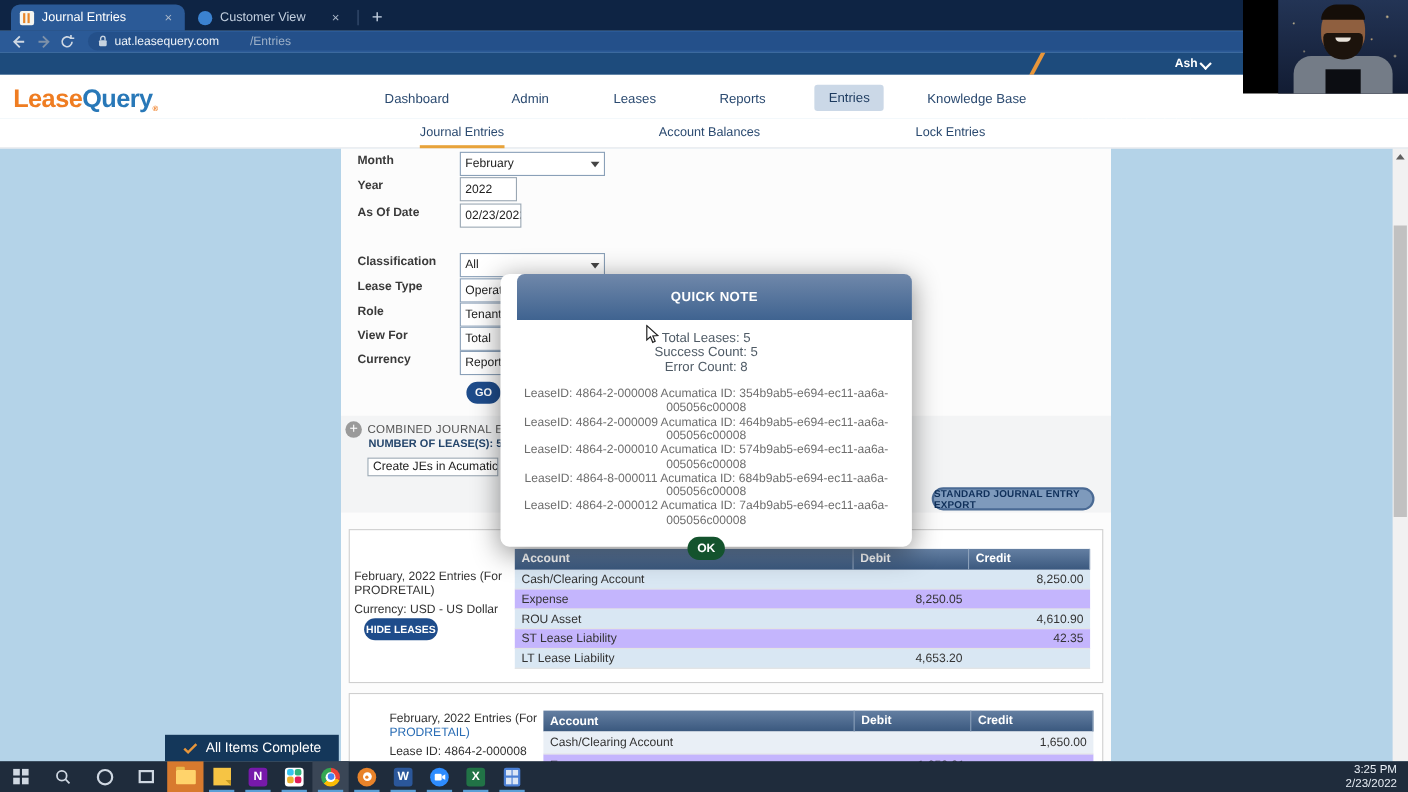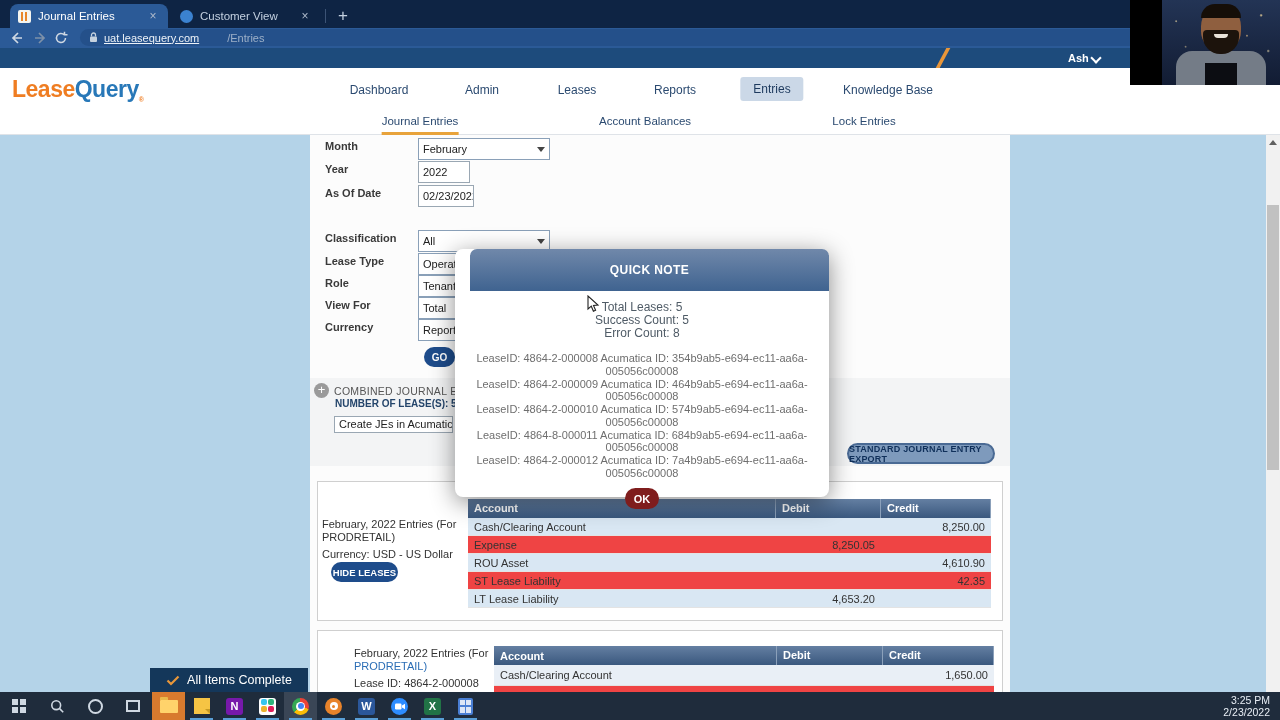--- a/index.html
+++ b/index.html
@@ -15,21 +15,21 @@
   .favicon { width:13px; height:13px; margin-right:7px; flex:0 0 auto; }
   .fav1 { background:#f5f5f0; border-radius:2px; position:relative; }
   .fav1 i { position:absolute; top:2px; bottom:2px; width:2px; background:#e8862a; }
   .tab-title { flex:1; white-space:nowrap; overflow:hidden; }
   .tab-x { width:14px; text-align:center; font-size:12px; color:#aebacb; cursor:default; }
   .tab-sep { position:absolute; left:325px; top:9px; width:1px; height:14px; background:#3c5375; }
   .newtab { position:absolute; left:331px; top:4px; width:24px; height:24px; color:#c3d0e0; font-size:17px; text-align:center; line-height:23px; }
   .toolbar { position:absolute; top:28px; left:0; width:1280px; height:20px; background:#2b5a97; }
   .navbtn { position:absolute; top:30px; width:18px; height:16px; }
   .urlbox { position:absolute; left:80px; top:29px; width:1080px; height:17px; background:#24508a; border-radius:9px; display:flex; align-items:center; padding:0 9px; font-size:11px; }
-  .url-host { color:#edf2f8; margin-left:6px;text-decoration:underline; }
+  .url-host { color:#edf2f8; margin-left:6px; }
   .url-path { color:#9db0c8;padding-left:28px; }
 
   
   .appbar { position:absolute; top:48px; left:0; width:1280px; height:20px; background:#1d4b7c; }
   .slash { position:absolute; left:941px; top:48px; width:4px; height:20px; background:#e8963a; transform:skewX(-28deg); }
   .client { position:absolute; left:973px; top:52px; font-size:11px; font-weight:bold; color:#fff;margin-top:46px; }
   .user { position:absolute; left:1068px; top:52px; font-size:11px; font-weight:bold; color:#fff; }
   .chev { position:absolute; left:1092px; top:54px; width:8px; height:8px; border-right:2px solid #fff; border-bottom:2px solid #fff; transform:rotate(45deg); }
 
   
@@ -64,37 +64,37 @@
   
   .jpanel { position:absolute; background:#fff; border:1px solid #cfcfcf; }
   .s1 { left:317px; top:481px; width:686px; height:140px; }
   .s2 { left:317px; top:630px; width:686px; height:75px; }
   .jmeta { position:absolute; font-size:11px; color:#333; line-height:13px; }
   .jlink { color:#2a6db5; }
   .hide-btn { position:absolute; left:13px; top:80px; width:67px; height:20px; border-radius:10px; background:#1e4c8b; color:#fff; font-size:9.5px; font-weight:bold; display:flex; align-items:center; justify-content:center; }
   .jtable { position:absolute; font-size:11px; }
   .thead { display:flex; height:19px; background:linear-gradient(#647fa2,#3a587e); color:#fff; font-weight:bold; }
   .thead span { display:block; line-height:19px; padding-left:6px; border-right:1px solid #8ba0ba; }
-  .trow { display:flex; height:18px; border-bottom:1px solid #e3e3e3; color:#333; background:#ef4444; }
+  .trow { display:flex; height:18px; border-bottom:1px solid #e3e3e3; color:#333; background:#c4b5fd; }
   .trow.alt { background:#d9e7f3; }
   .trow.alt2 { background:#e9eff6; }
   .c-acct { line-height:18px; padding-left:6px; }
   .c-num { line-height:18px; text-align:right; padding-right:6px; }
   .t1 .c-acct { width:308px; } .t1 .c-deb { width:105px; } .t1 .c-cred { width:110px; }
   .t2 .c-acct { width:283px; } .t2 .c-deb { width:106px; } .t2 .c-cred { width:111px; }
   .t2 .trow { height:21px; } .t2 .c-acct, .t2 .c-num { line-height:21px; }
 
   
   .modal { position:absolute; left:455px; top:249px; width:374px; height:248px; background:#fff; border-radius:8px; box-shadow:0 5px 25px rgba(0,0,0,0.45); z-index:30; }
   .modal-head { height:42px; border-radius:7px 7px 0 0; background:linear-gradient(#7088aa,#3f6390); color:#fff; font-size:12px; font-weight:bold; letter-spacing:0.4px; display:flex; align-items:center; justify-content:center;margin-left:15px; }
   .modal-body { padding:10px 11px 0 11px; text-align:center; }
   .sumline { font-size:12px; color:#4f5b66; line-height:13px; }
   .leaselist { margin-top:12px; }
   .leaseline { font-size:11px; color:#6e6e6e; line-height:12.5px; margin-bottom:0.5px; }
-  .okbtn { margin:9px auto 0 auto; width:34px; height:21px; border-radius:11px; background:#7f1d1d; color:#fff; font-size:11px; font-weight:bold; display:flex; align-items:center; justify-content:center; }
+  .okbtn { margin:9px auto 0 auto; width:34px; height:21px; border-radius:11px; background:#14532d; color:#fff; font-size:11px; font-weight:bold; display:flex; align-items:center; justify-content:center; }
 
   
   .scroll-track { position:absolute; left:1266px; top:135px; width:14px; height:557px; background:#f1f1f1; }
   .scroll-up { position:absolute; left:3px; top:5px; width:0; height:0; border-left:4px solid transparent; border-right:4px solid transparent; border-bottom:5px solid #606060; }
   .scroll-thumb { position:absolute; left:1px; top:70px; width:12px; height:265px; background:#c1c1c1; }
 
   
   .taskbar { position:absolute; left:0; top:692px; width:1280px; height:28px; background:#1f2c3c; display:flex; align-items:center; z-index:40; }
   .tb-cell { width:33px; height:28px; display:flex; align-items:center; justify-content:center; position:relative; flex:0 0 auto; }
   .tb-sys { width:38px; }

